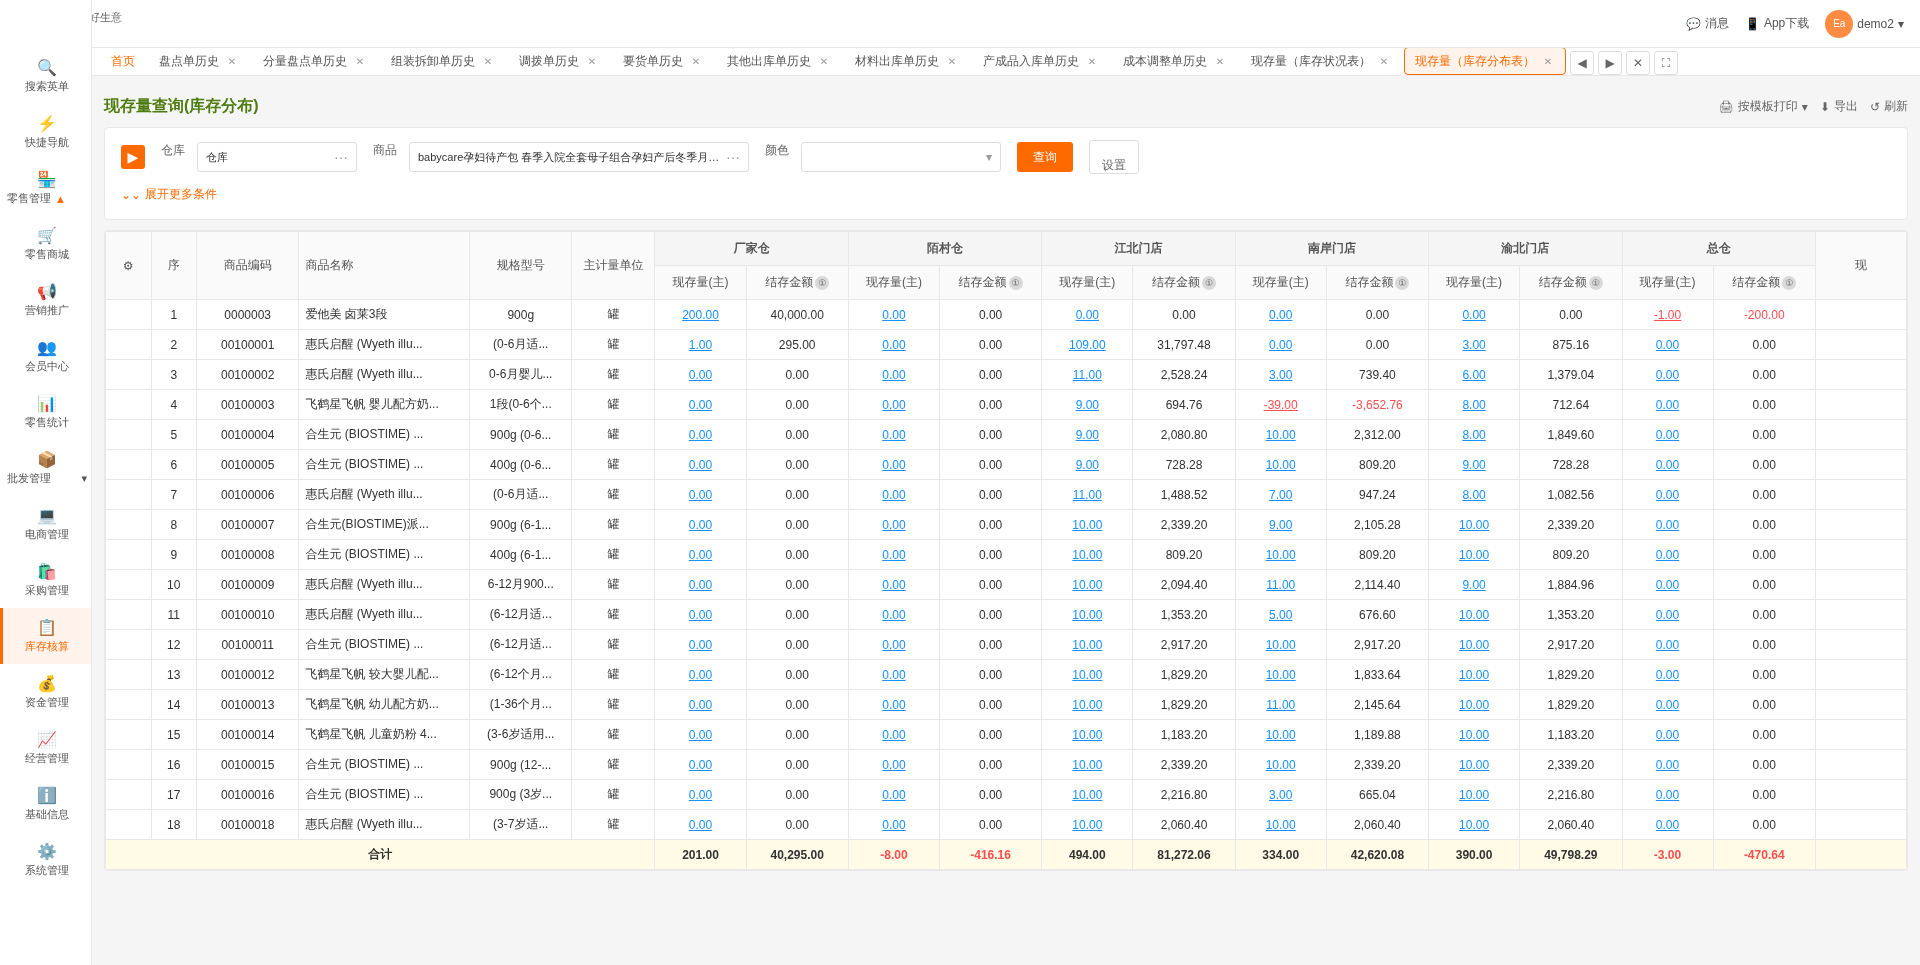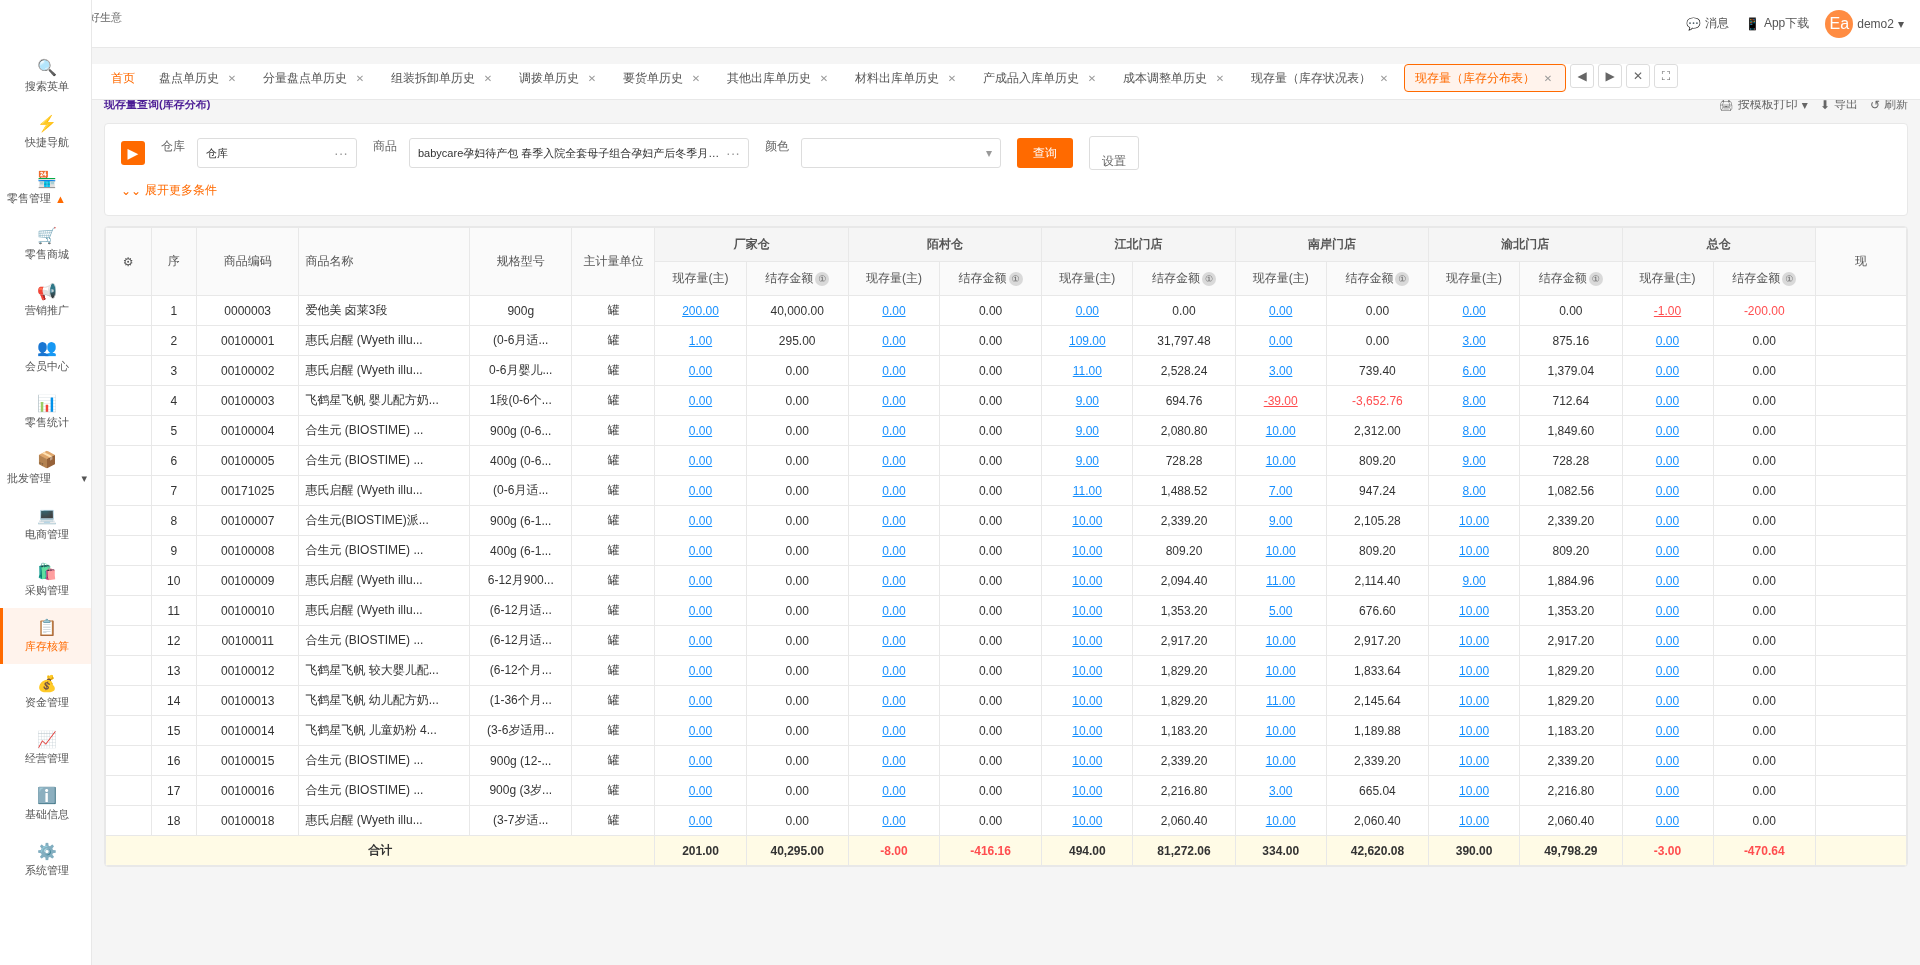--- a/index.html
+++ b/index.html
@@ -65,25 +65,25 @@
       justify-content: center;
       color: white;
       font-size: 11px;
     }
 
     
     .tab-bar {
       height: 36px;
       background: #fff;
       display: flex;
-      align-items: flex-start;
+      align-items: flex-end;
       padding: 0 8px;
       border-bottom: 1px solid #e8e8e8;
       position: fixed;
-      top: 64px;
+      top: 40px;
       left: 92px;
       right: 0;
       z-index: 99;
       overflow: hidden;
     }
     .tab-item {
       display: flex;
       align-items: center;
       padding: 0 10px;
       height: 28px;
@@ -161,23 +161,23 @@
       padding: 12px;
     }
 
     .page-header {
       display: flex;
       align-items: center;
       justify-content: space-between;
       margin-bottom: 10px;
     }
     .page-title {
-      font-size: 11px;
+      font-size: 16px;
       font-weight: bold;
-      color: #4c1d95;
+      color: #4d7c0f;
     }
     .page-actions {
       display: flex;
       align-items: center;
       gap: 12px;
     }
     .action-btn {
       display: flex;
       align-items: center;
       gap: 4px;
@@ -374,21 +374,21 @@
     <div class="top-right-item">
       <span>💬</span>
       <span>消息</span>
     </div>
     <div class="top-right-item">
       <span>📱</span>
       <span>App下载</span>
     </div>
     <div class="top-right-item">
       <div class="avatar">
-        <span style="font-size:16px;">Ea</span>
+        <span style="font-size:10px;">Ea</span>
       </div>
       <span>demo2</span>
       <span>▾</span>
     </div>
   </div>
 </div>
 
 <div class="sidebar">
   <div class="sidebar-item">
     <div class="s-icon">🔍</div>
@@ -725,21 +725,21 @@
     <td class="">809.20</td>
     <td><span class="num-link">9.00</span></td>
     <td>728.28</td>
     <td><span class="num-link">0.00</span></td>
     <td class="">0.00</td>
     <td></td>
   </tr>
           <tr>
     <td></td>
     <td>7</td>
-    <td>00171025</td>
+    <td>00100006</td>
     <td class="text-left">惠氏启醒 (Wyeth illu...</td>
     <td>(0-6月适...</td>
     <td>罐</td>
     <td><span class="num-link">0.00</span></td>
     <td>0.00</td>
     <td><span class="num-link">0.00</span></td>
     <td>0.00</td>
     <td><span class="num-link">11.00</span></td>
     <td>1,488.52</td>
     <td><span class="num-link">7.00</span></td>

